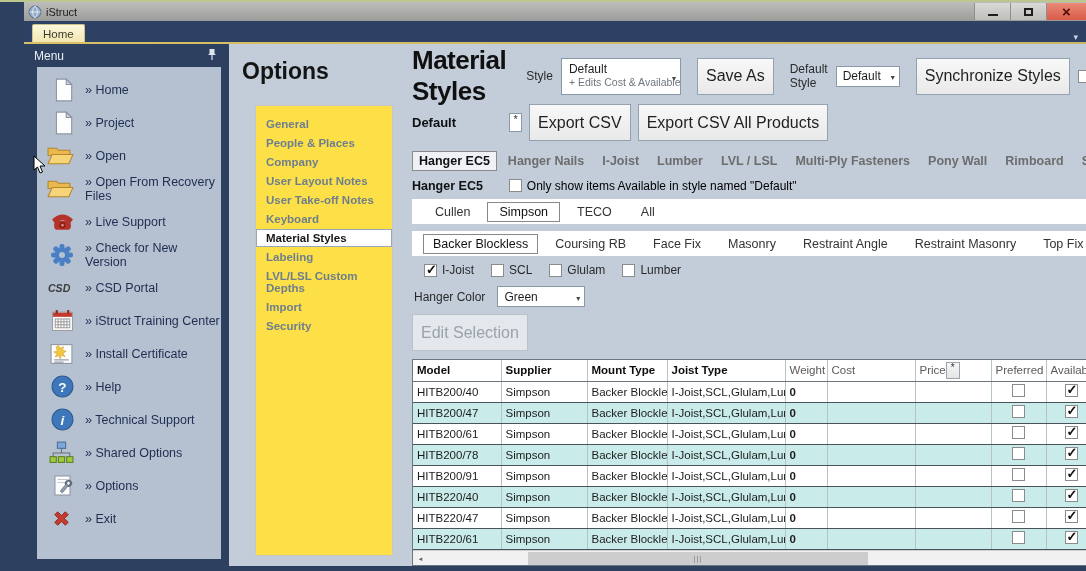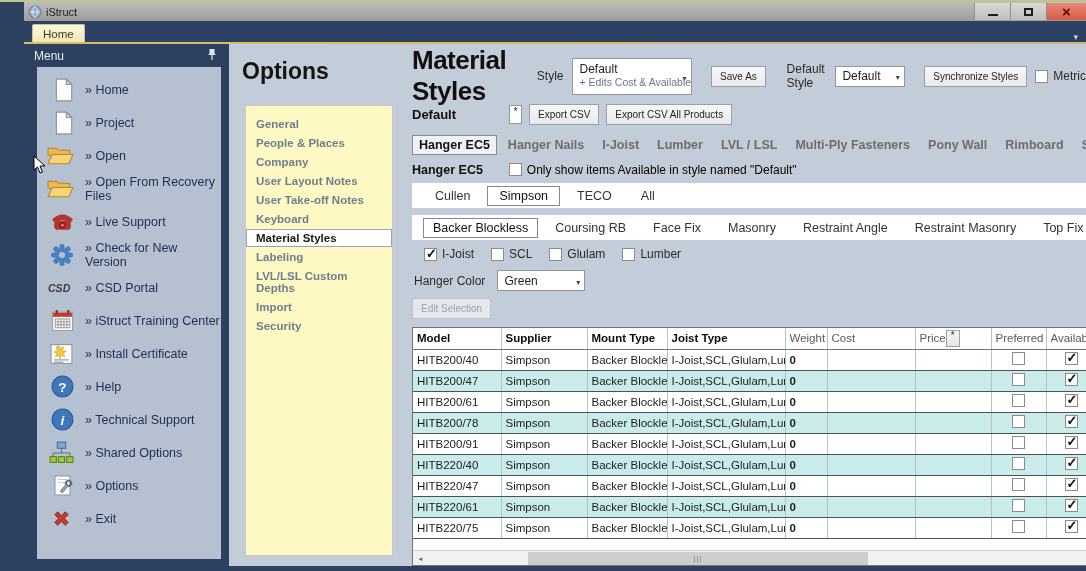--- a/index.html
+++ b/index.html
@@ -35,30 +35,30 @@
   .menu-header .mh-t { color:#e9eef5; font-size:12px; }
   .menu-items { flex:1; background:#b5c1d1; margin:0 8px 7px 13px; padding-top:6px; overflow:hidden; }
   .menu-item { height:33px; display:flex; align-items:center; padding-left:10px; gap:11px; cursor:default; }
   .mi-icon { width:27px; display:inline-flex; justify-content:flex-end; flex:none; }
   .mi-label { font-size:12.5px; color:#1e2d50; }
   .cursor-overlay { position:absolute; left:33px; top:155px; z-index:5; }
 
   
   .opts-col { width:175px; flex:none; background:#c2cdd9; display:flex; flex-direction:column; }
   .opts-title { font-size:23px; font-weight:bold; color:#141414; margin:14px 0 0 13px; }
-  .opts-list { flex:1; background:#fef9c3; border:1px solid #c7c7c7; margin:20px 11px 10px 16px; padding-top:8px; overflow:hidden; }
+  .opts-list { flex:1; background:#fde047; border:1px solid #c7c7c7; margin:20px 11px 10px 26px; padding-top:8px; overflow:hidden; }
   .opt-item { font-size:11.5px; font-weight:bold; color:#6e7e8e; padding:2px 9px; border:1px solid transparent; margin:1px 0; cursor:default; }
   .opt-item.selected { color:#161616; border-color:#98a6b3; background:#fff; }
 
   
   .main { flex:1; background:#c2cdd9; padding:13px 0 0 8px; display:flex; flex-direction:column; min-width:0; position:relative; }
   .row { display:flex; align-items:center; }
   .lbl { font-size:12px; color:#2a2a2a; }
   .muted { color:#000000; }
-  .btn { display:inline-flex; align-items:center; justify-content:center; background:linear-gradient(#f8f8f8,#e9e9e9); border:1px solid #94a2b0; font-size:10px; color:#1f1f1f; padding:2px 8px; height:21px; white-space:nowrap; cursor:default; }
+  .btn { display:inline-flex; align-items:center; justify-content:center; background:linear-gradient(#f8f8f8,#e9e9e9); border:1px solid #94a2b0; font-size:16px; color:#1f1f1f; padding:2px 8px; height:37px; white-space:nowrap; cursor:default; }
   .btn.disabled { color:#9aa2aa; background:#e4e8ec; border-color:#b9c1c9; }
   .dd { background:#fff; border:1px solid #8a99a9; display:inline-flex; align-items:center; position:relative; padding:2px 18px 2px 6px; font-size:12px; color:#1d1d1d; height:21px; white-space:nowrap; }
   .arr { position:absolute; right:4px; top:50%; transform:translateY(-50%); }
   .arr::after { content:"▾"; font-size:8px; color:#444; }
   .cbx { display:inline-block; width:13px; height:13px; background:#fff; border:1px solid #8b8b8b; position:relative; flex:none; }
   .cbx.on::after { content:"✓"; position:absolute; left:1px; top:-3px; font-size:13px; font-weight:bold; color:#101010; }
   .ck { display:inline-flex; align-items:center; gap:5px; font-size:12px; color:#2a2a2a; }
 
   .ms-header { height:38px; gap:8px; flex:none; }
   .ms-title { font-size:26px; font-weight:bold; color:#101010; margin-right:12px; letter-spacing:-0.5px; }

